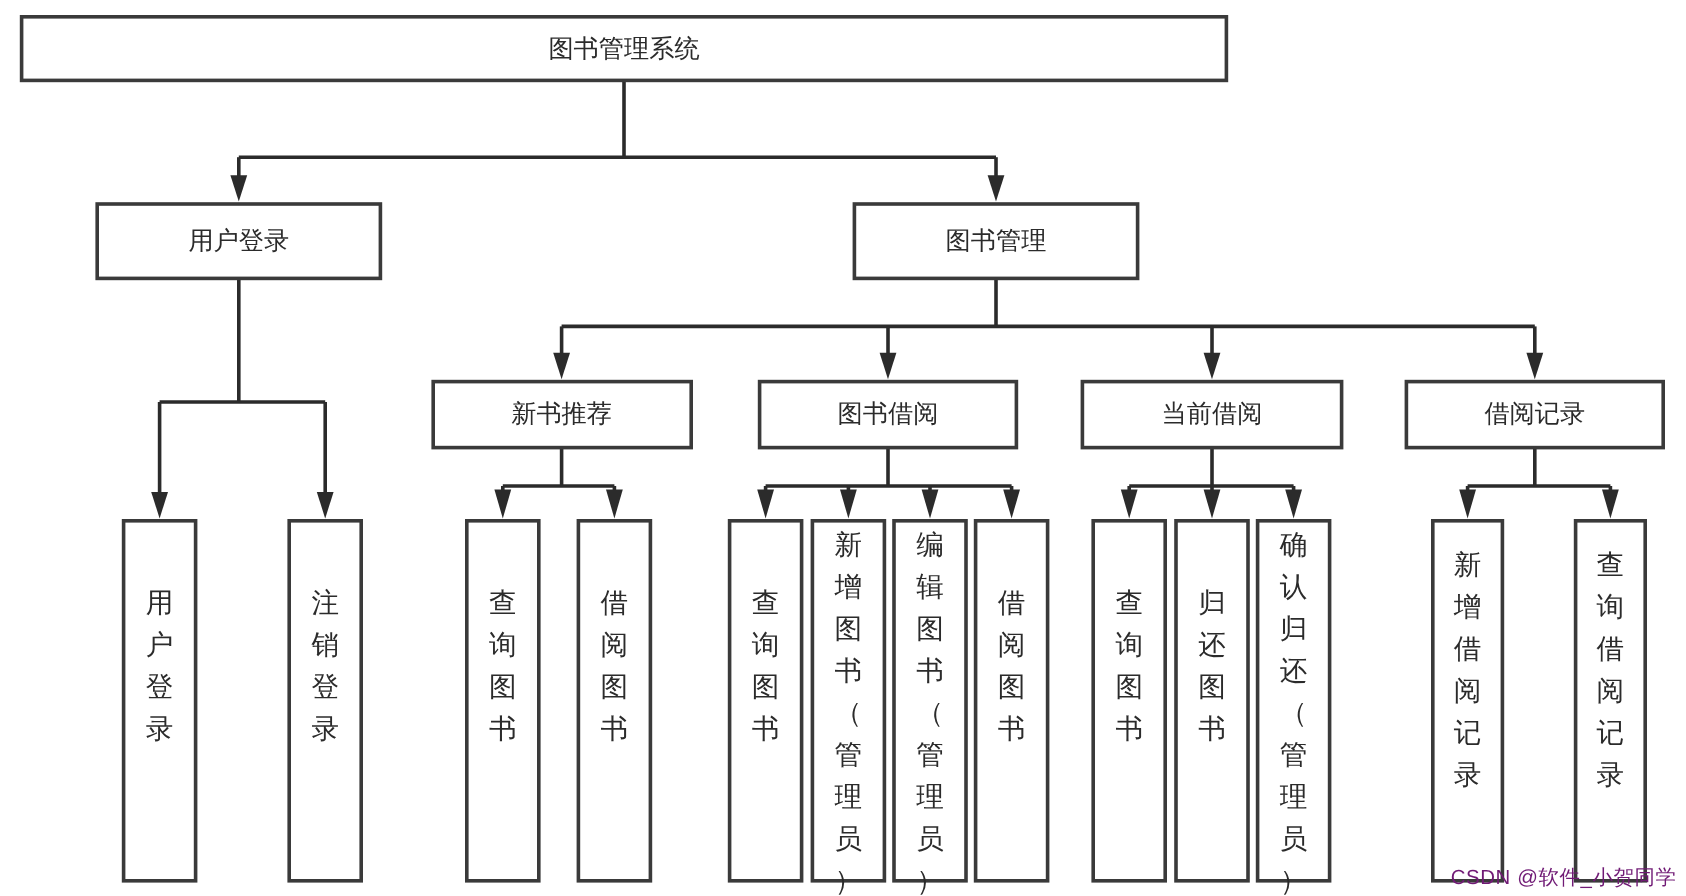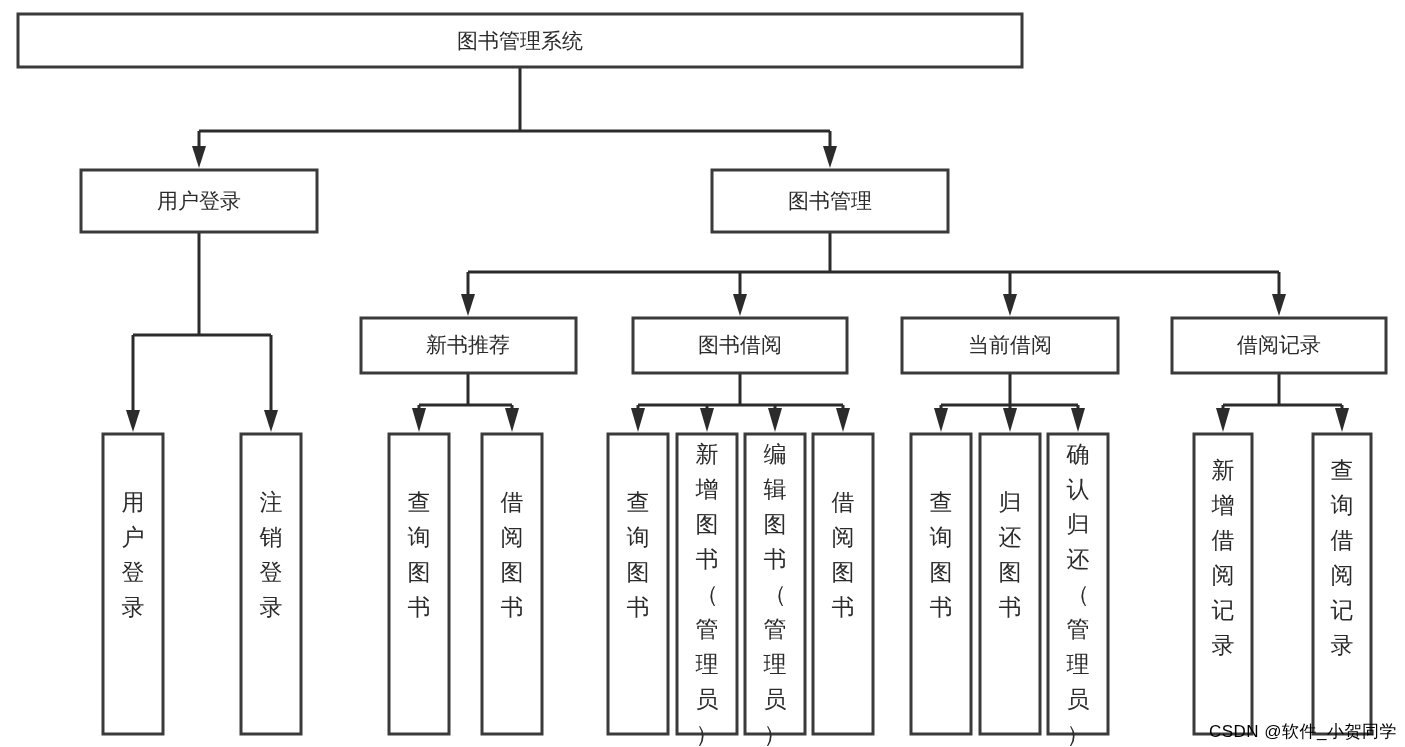--- a/index.html
+++ b/index.html
@@ -45,21 +45,21 @@
   .arrow-head {
     fill: #2b2b2b;
     stroke: none;
   }
   .watermark {
     position: absolute;
     right: 8px;
     bottom: 4px;
     font-family: "Liberation Sans", "DejaVu Sans", sans-serif;
     font-size: 17px;
-    color: #000000;
+    color: #701a75;
     white-space: nowrap;
     letter-spacing: 0.5px;
   }
 </style>
 </head>
 <body>
 
 <svg id="diagram" viewBox="0 0 1405 747" xmlns="http://www.w3.org/2000/svg">
 
   <g>

